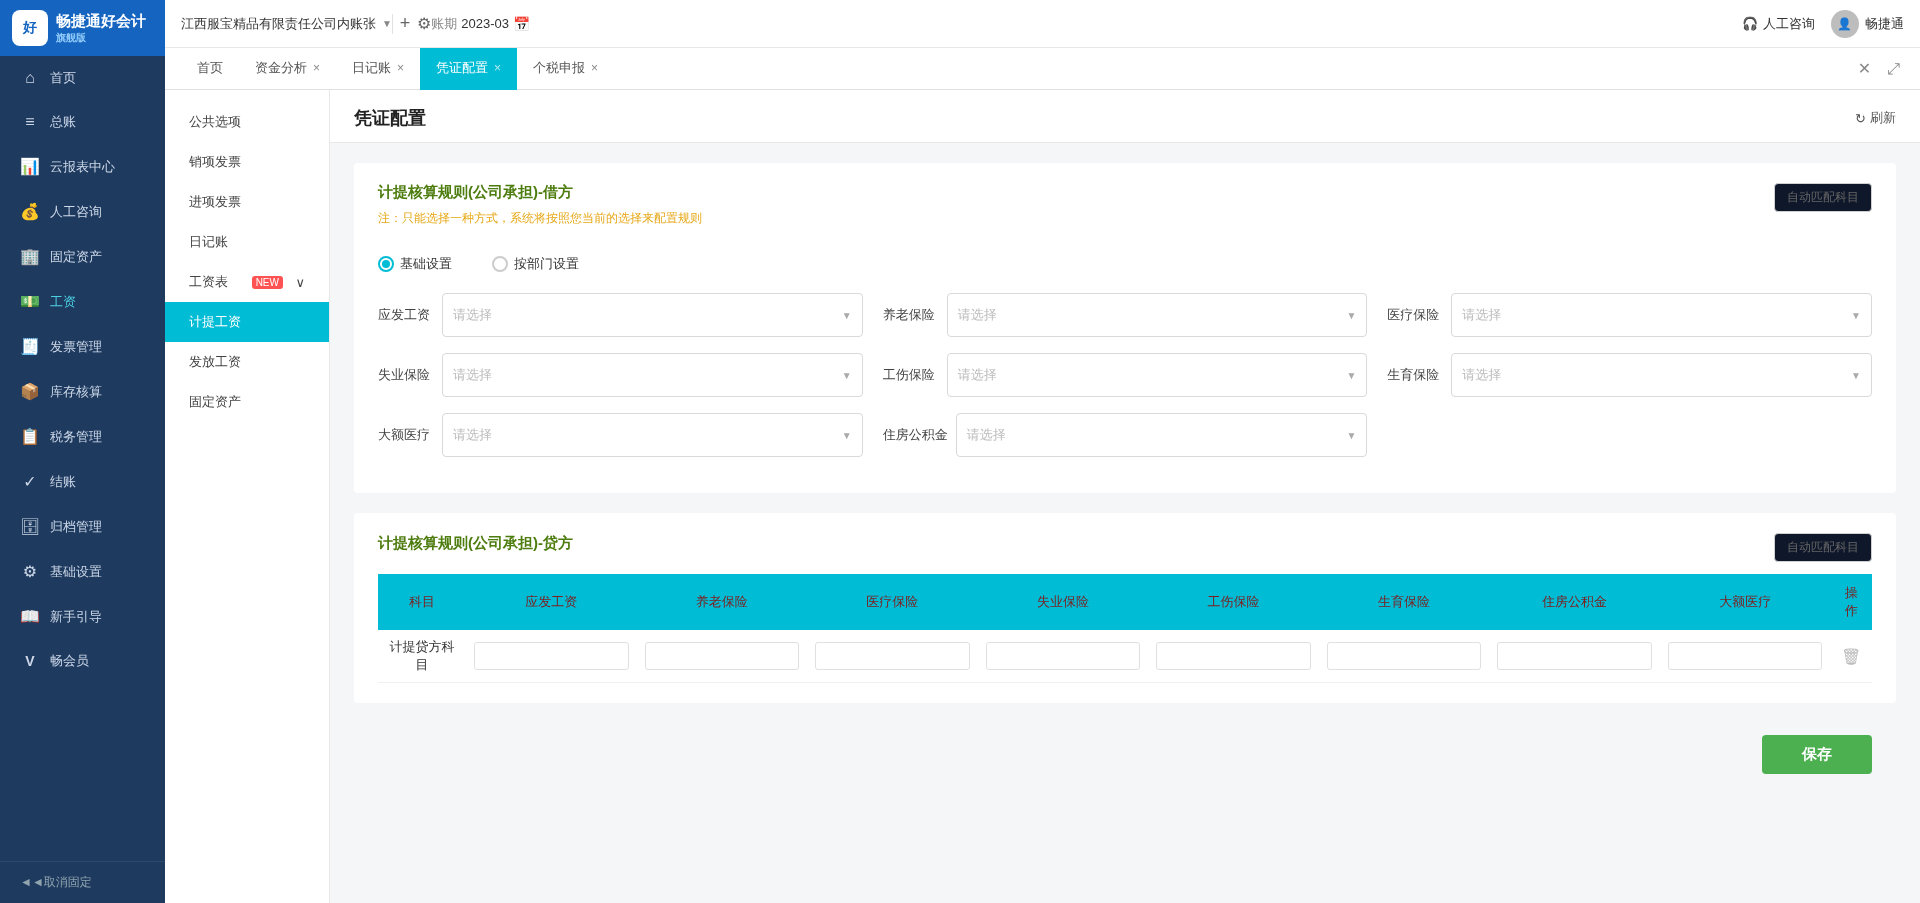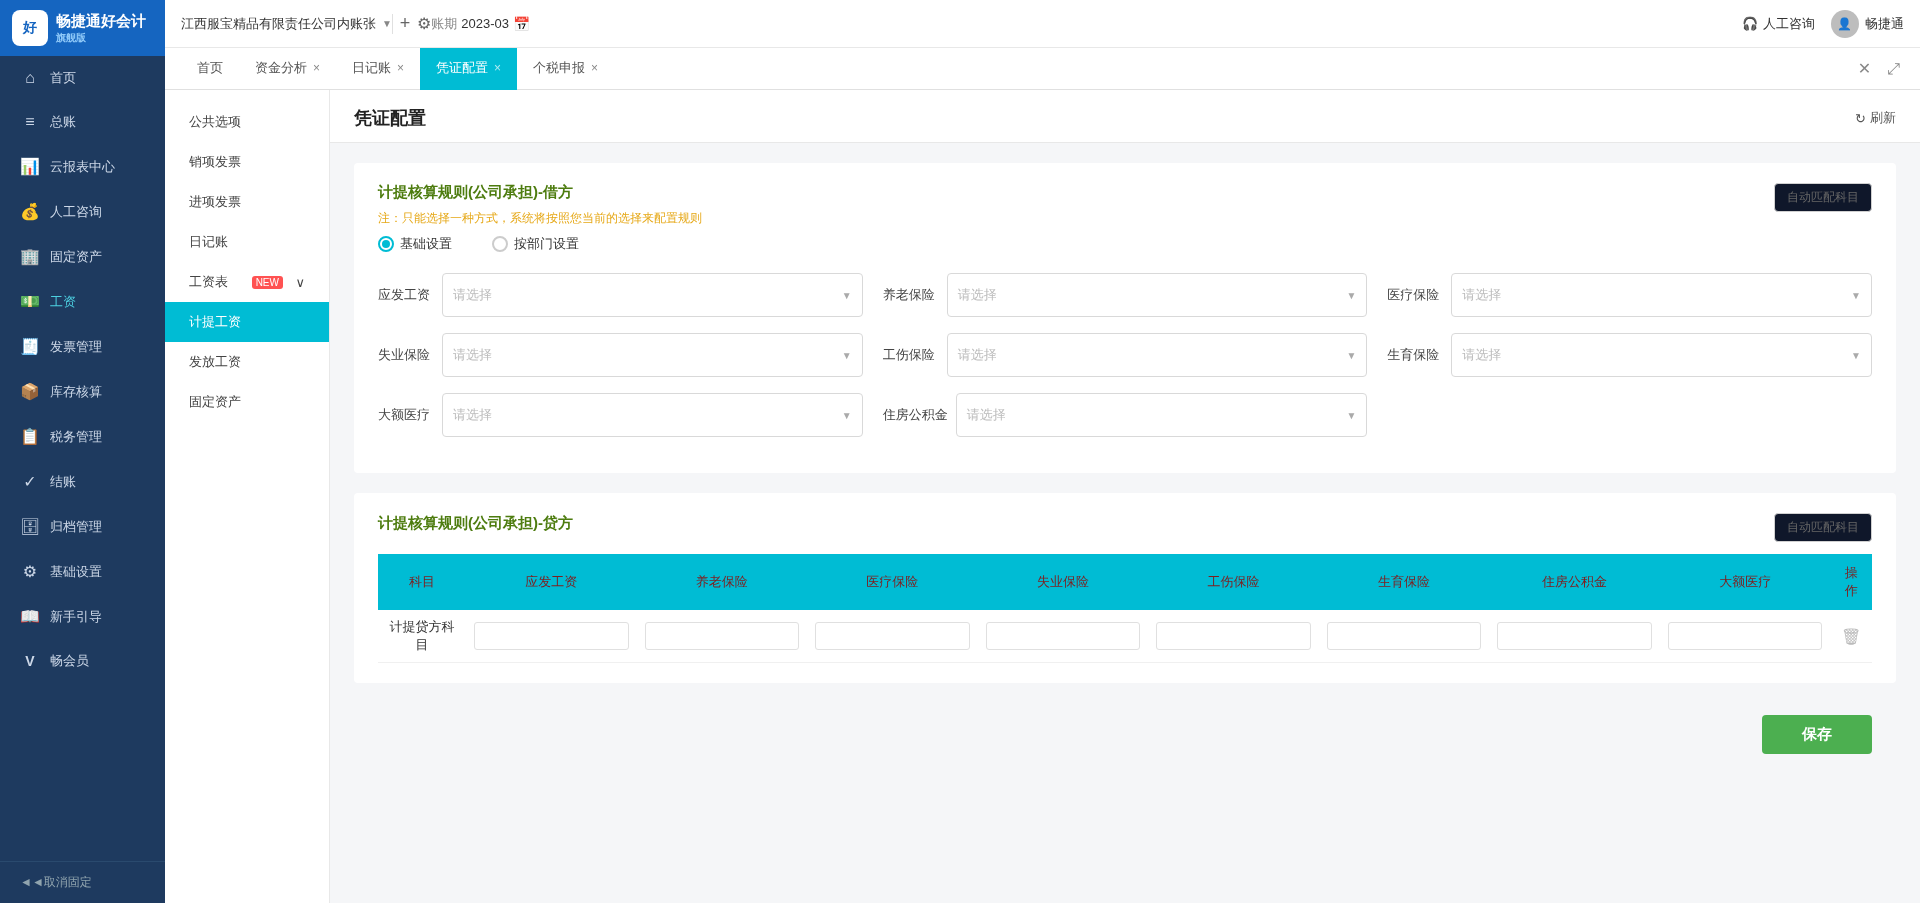--- a/index.html
+++ b/index.html
@@ -215,21 +215,21 @@
       border-radius: 4px;
       padding: 20px 24px;
       margin-bottom: 20px;
     }
     .section-title {
       font-size: 15px; font-weight: bold; color: #4d7c0f;
       margin-bottom: 8px;
     }
     .section-note {
       font-size: 12px; color: #e6a817;
-      margin-bottom: 8px;
+      margin-bottom: 28px;
     }
 
     
     .radio-group {
       display: flex; gap: 40px;
       margin-bottom: 20px;
       align-items: center;
     }
     .radio-option {
       display: flex; align-items: center; gap: 6px;

